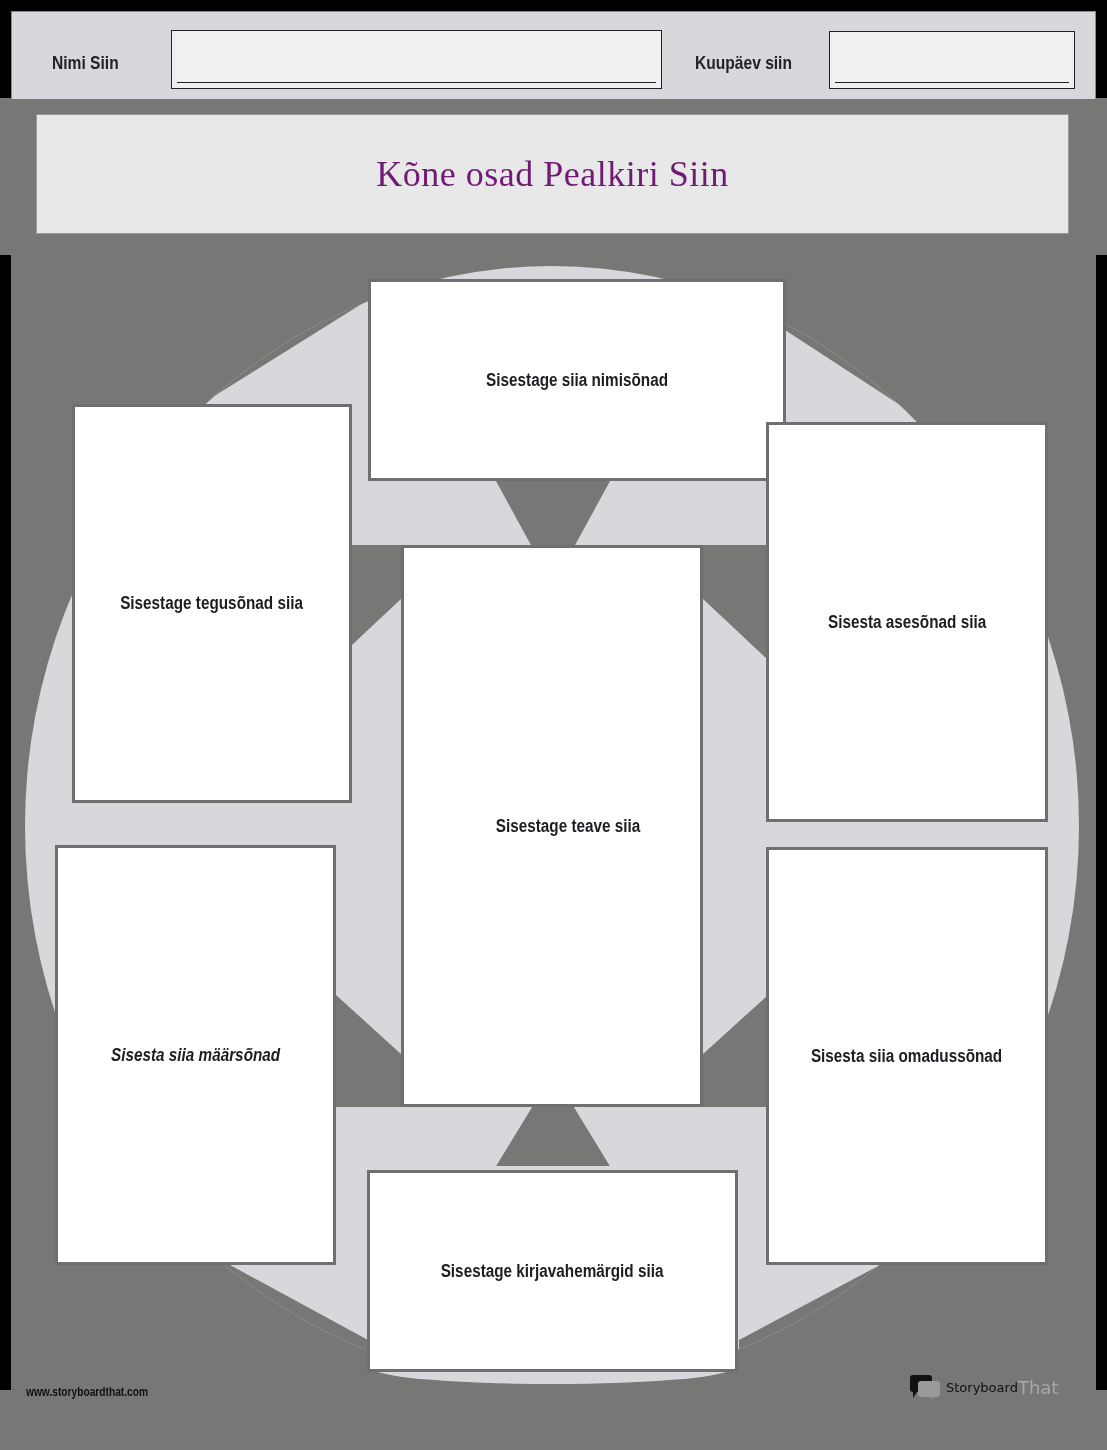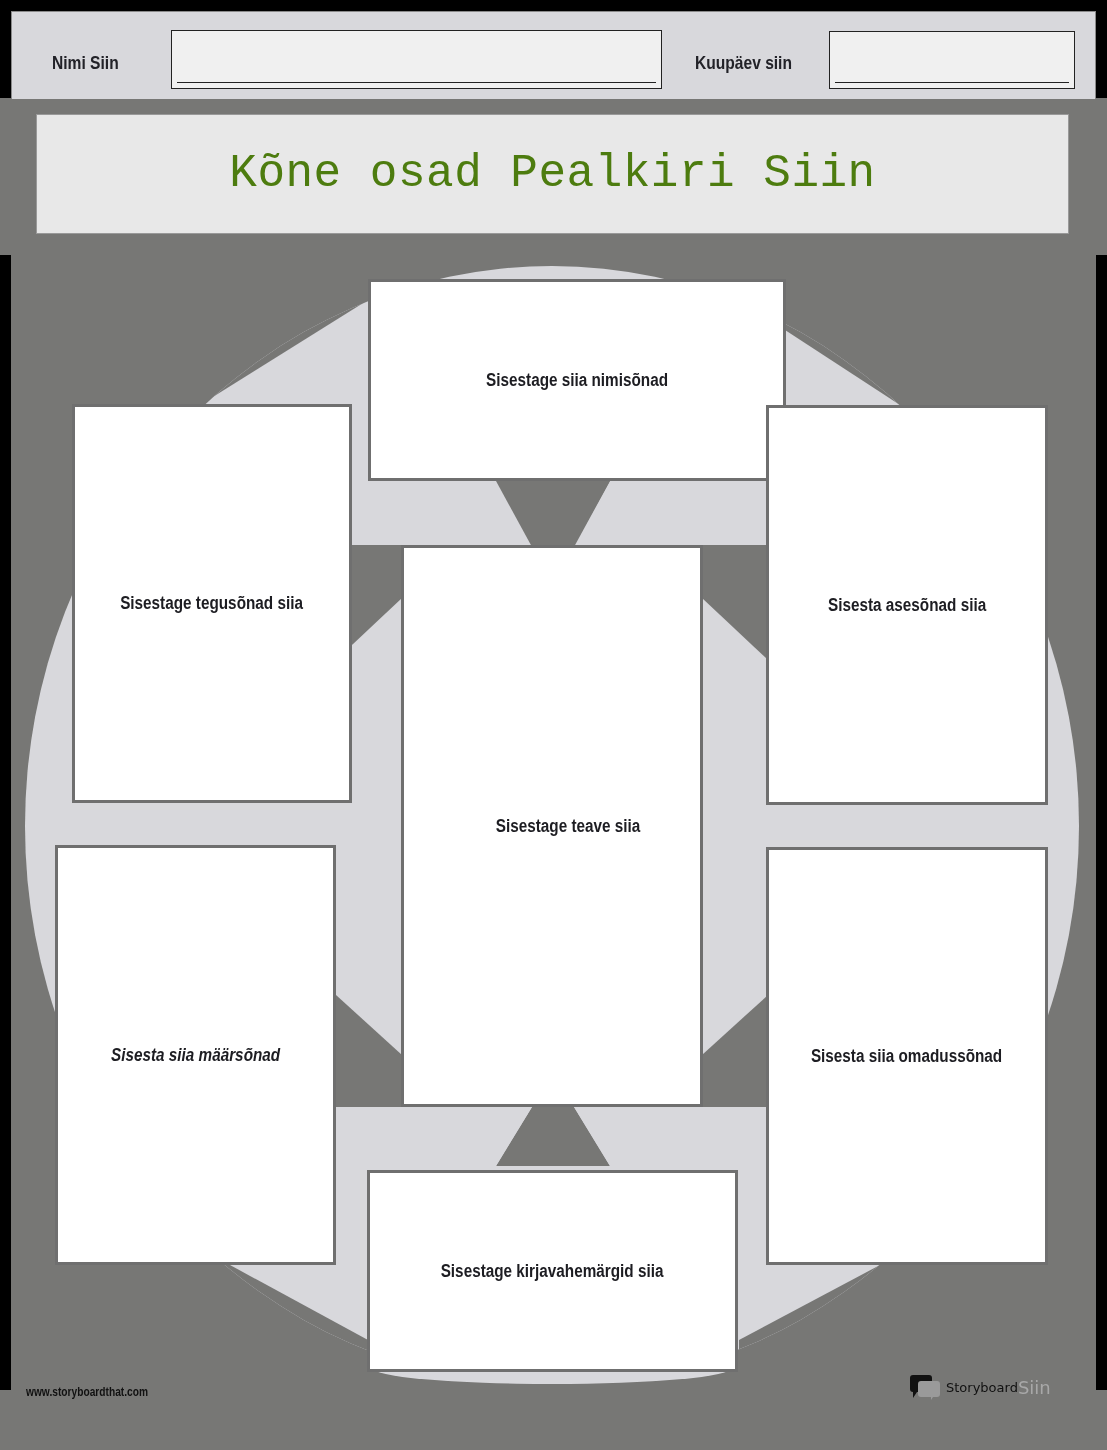--- a/index.html
+++ b/index.html
@@ -5,21 +5,21 @@
     html, body { margin: 0; padding: 0; }
     body { width: 1107px; height: 1450px; background: #000; position: relative; overflow: hidden; font-family: "Liberation Sans", sans-serif; }
     .bg-main { position: absolute; left: 11px; top: 98px; width: 1085px; height: 1352px; background: #777775; }
     .bg-top-band { position: absolute; left: 0; top: 98px; width: 1107px; height: 157px; background: #777775; }
     .bg-bottom-band { position: absolute; left: 0; top: 1390px; width: 1107px; height: 60px; background: #777775; }
     .header-bar { position: absolute; left: 11px; top: 11px; width: 1083px; height: 87px; background: #d8d8dc; border: 1px solid #8a8a8a; border-bottom: none; }
     .label { position: absolute; font-family: "Liberation Sans", sans-serif; font-weight: bold; font-size: 19px; color: #222228; transform: scaleX(0.82); transform-origin: left center; white-space: nowrap; }
     .field { position: absolute; background: #f0f0f0; border: 1.5px solid #222; box-sizing: border-box; }
     .field .line { position: absolute; left: 5px; right: 5px; bottom: 5px; height: 0; border-bottom: 1.5px solid #222; }
     .title-box { position: absolute; left: 36px; top: 114px; width: 1033px; height: 120px; background: #e8e8e8; border: 1px solid #999; box-sizing: border-box; display: flex; align-items: center; justify-content: center; }
-    .title-text { font-family: Liberation Mono, monospace; font-size: 46px; color: #4d7c0f; letter-spacing: 0.5px; }
+    .title-text { font-family: Liberation Serif, serif; font-size: 36px; color: #701a75; letter-spacing: 0.5px; }
     svg.diagram { position: absolute; left: 0; top: 0; }
     .box { position: absolute; background: #fff; box-sizing: border-box; border: 3px solid #6f6f6f; display: flex; align-items: center; justify-content: center; }
     .box-text { font-family: "Liberation Sans", sans-serif; font-weight: bold; font-size: 18px; color: #1d1d22; transform: scaleX(0.85); white-space: nowrap; }
     .footer-url { position: absolute; left: 26px; top: 1385px; font-family: "Liberation Sans", sans-serif; font-weight: bold; font-size: 12px; color: #111; transform: scaleX(0.85); transform-origin: left center; }
     .logo { position: absolute; left: 908px; top: 1372px; height: 30px; display: flex; align-items: center; }
     .logo-icon { width: 34px; height: 28px; position: relative; margin-right: 4px; }
     .logo-word1 { font-family: "DejaVu Sans", sans-serif; font-size: 13px; color: #111; }
     .logo-word2 { font-family: "DejaVu Sans", sans-serif; font-size: 18px; color: #a8a8a8; }
   </style>
 </head>
@@ -77,21 +77,21 @@
   <polygon points="336,1107 532,1107 496,1166 336,1166" fill="#d8d8dc"></polygon>
   <polygon points="574,1107 768,1107 768,1166 610,1166" fill="#d8d8dc"></polygon>
 </svg>
 
 <div class="box" style="left:368px; top:279px; width:418px; height:202px;">
   <span class="box-text">Sisestage siia nimisõnad</span>
 </div>
 <div class="box" style="left:72px; top:404px; width:280px; height:399px;">
   <span class="box-text">Sisestage tegusõnad siia</span>
 </div>
-<div class="box" style="left:766px; top:405px; width:282px; height:400px;">
+<div class="box" style="left:766px; top:422px; width:282px; height:400px;">
   <span class="box-text">Sisesta asesõnad siia</span>
 </div>
 <div class="box" style="left:401px; top:545px; width:302px; height:562px;padding-left:32px;">
   <span class="box-text">Sisestage teave siia</span>
 </div>
 <div class="box" style="left:55px; top:845px; width:281px; height:420px;font-style:italic;">
   <span class="box-text">Sisesta siia määrsõnad</span>
 </div>
 <div class="box" style="left:766px; top:847px; width:282px; height:418px;">
   <span class="box-text">Sisesta siia omadussõnad</span>
@@ -100,14 +100,14 @@
   <span class="box-text">Sisestage kirjavahemärgid siia</span>
 </div>
 
 <span class="footer-url">www.storyboardthat.com</span>
 <div class="logo">
   <svg class="logo-icon" viewBox="0 0 34 28">
     <path d="M3 2 h18 a3 3 0 0 1 3 3 v11 a3 3 0 0 1 -3 3 h-12 l-4 6 v-6 a3 3 0 0 1 -3 -3 v-11 a3 3 0 0 1 3 -3z" fill="#111"></path>
     <path d="M13 8 h16 a3 3 0 0 1 3 3 v10 a3 3 0 0 1 -3 3 h-4 l-2 3 v-3 h-10 a3 3 0 0 1 -3 -3 v-10 a3 3 0 0 1 3 -3z" fill="#9a9a9a"></path>
   </svg>
   <span class="logo-word1">Storyboard</span>
-    <span class="logo-word2">Siin</span>
+    <span class="logo-word2">That</span>
 </div>
 
 </body></html>

